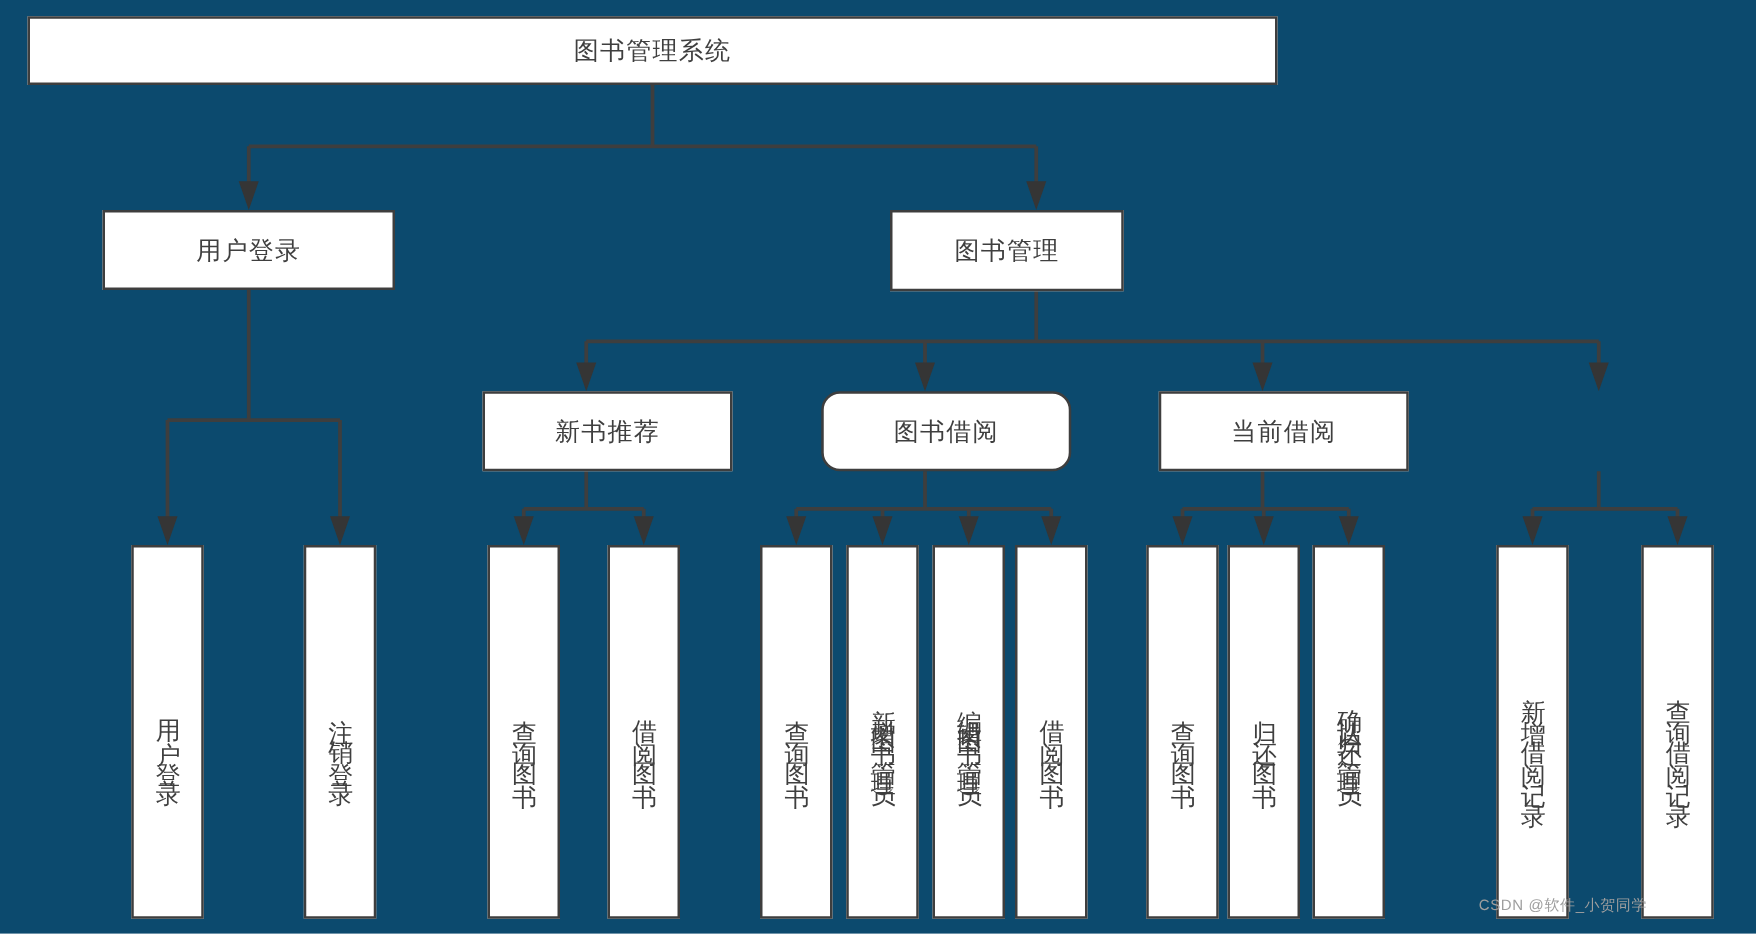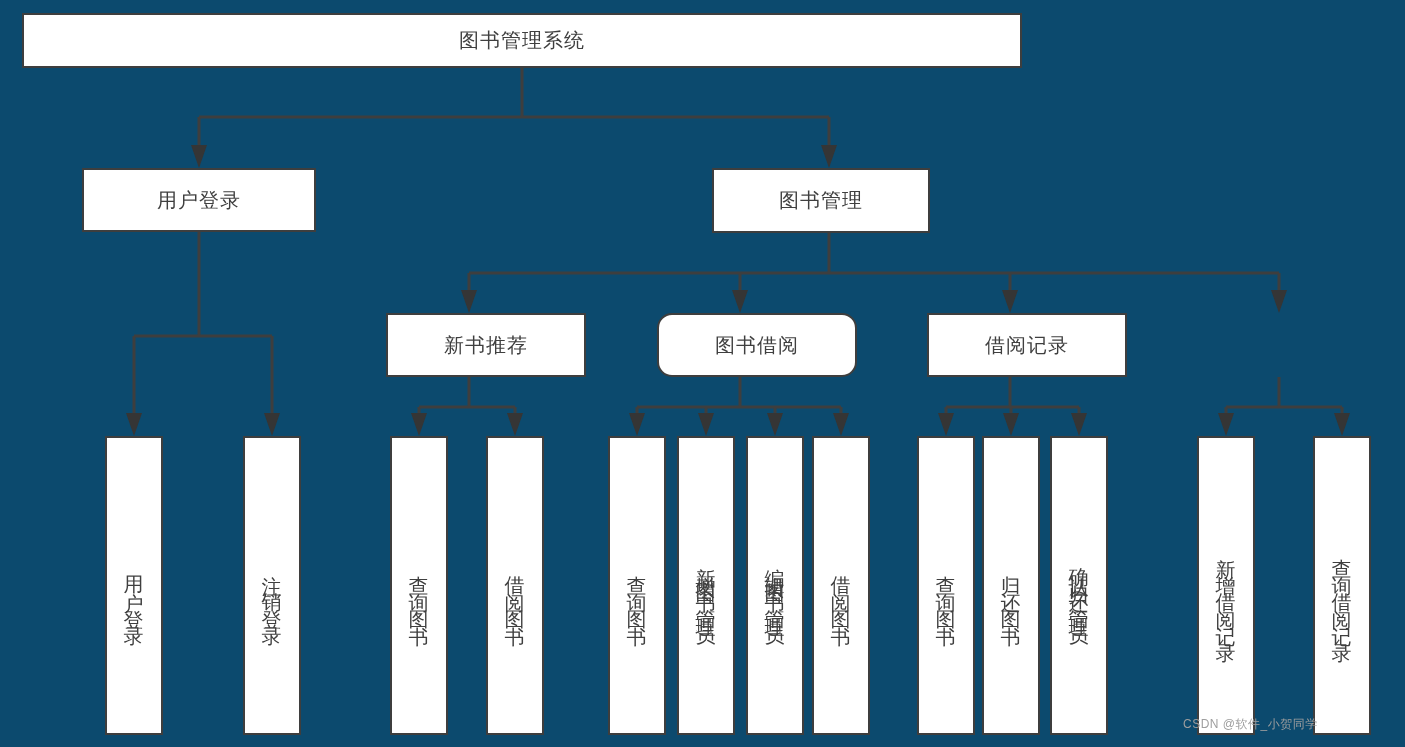--- a/index.html
+++ b/index.html
@@ -25,21 +25,21 @@
     display: flex;
     align-items: center;
     justify-content: center;
     color: #3f3f3f;
     font-size: 20px;
     letter-spacing: 1px;
     white-space: nowrap;
   }
   .root-box   { left: 22px;  top: 13px;  width: 1000px; height: 55px; }
   .lv2-a      { left: 82px;  top: 168px; width: 234px;  height: 64px; }
-  .lv2-b      { left: 712px; top: 168px; width: 218px;  height: 65px; text-align: center; }
+  .lv2-b      { left: 712px; top: 168px; width: 187px;  height: 65px; text-align: center; }
   .lv3        { top: 313px; width: 200px; height: 64px; margin-left: 24px; }
   .lv3-1 { left: 362px; }
   .lv3-2 { left: 633px; border-radius: 15px; }
   .lv3-3 { left: 903px; }
   .lv3-4 { left: 1172px; }
   .leaf {
     position: absolute;
     top: 436px;
     width: 58px;
     height: 299px;
@@ -129,21 +129,21 @@
     <span>图书管理</span>
   </div>
 
   <div class="box lv3 lv3-1">
     <span>新书推荐</span>
   </div>
   <div class="box lv3 lv3-2">
     <span>图书借阅</span>
   </div>
   <div class="box lv3 lv3-3">
-    <span>借阅记录</span>
+    <span>当前借阅</span>
   </div>
 
   <div class="leaf leaf-1">
     <span class="vlabel" style="letter-spacing: 17px; margin-bottom: -17px;">用户登录</span>
   </div>
   <div class="leaf leaf-2">
     <span class="vlabel" style="letter-spacing: 17px; margin-bottom: -17px;">注销登录</span>
   </div>
   <div class="leaf leaf-3">
     <span class="vlabel" style="letter-spacing: 17px; margin-bottom: -17px;">查询图书</span>

